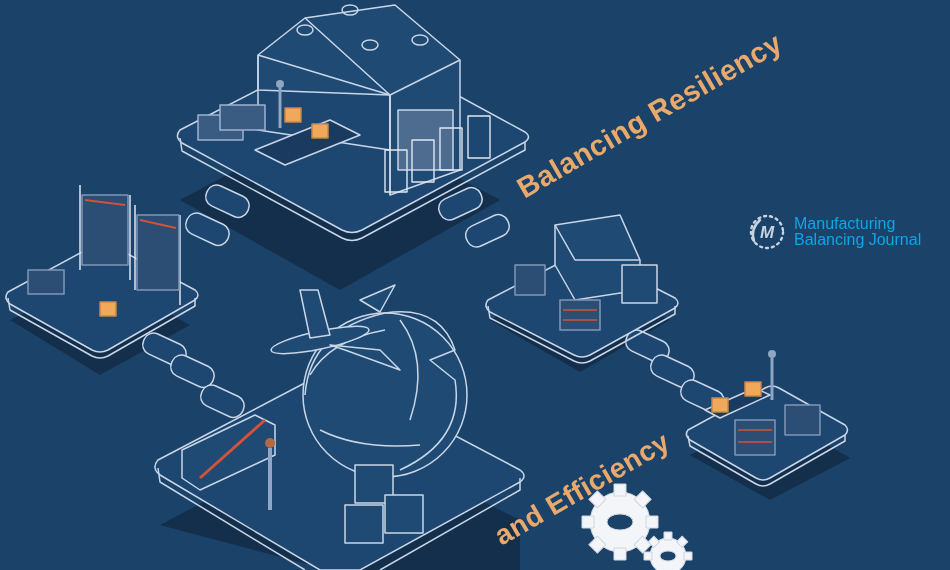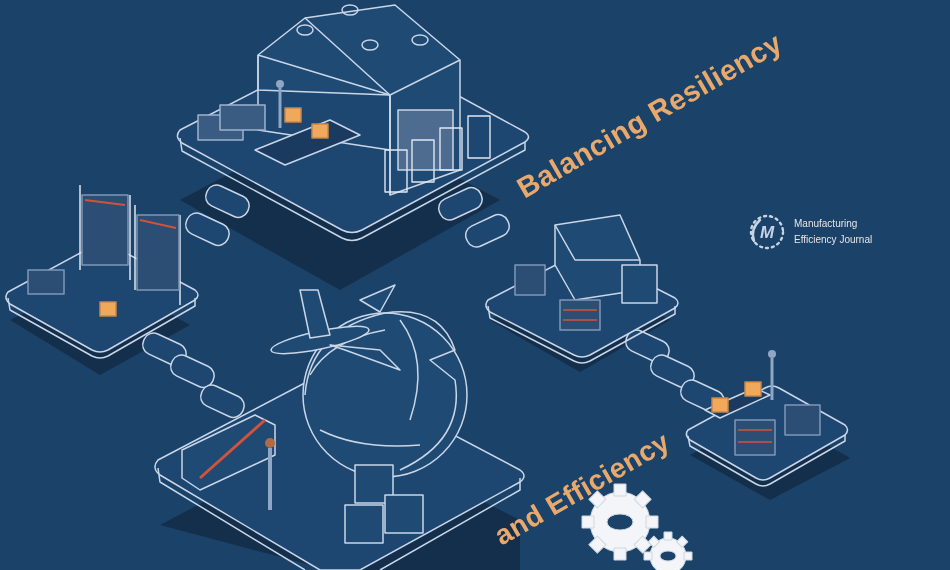--- a/index.html
+++ b/index.html
@@ -3,21 +3,21 @@
 <meta charset="utf-8">
 <style>
   html,body{margin:0;padding:0;}
   body{width:950px;height:570px;overflow:hidden;background:#1b4268;position:relative;font-family:"Liberation Sans",sans-serif;}
   .scene{position:absolute;left:0;top:0;width:950px;height:570px;}
   .headline{position:absolute;color:#e9a96c;font-weight:bold;font-family:"Liberation Sans",sans-serif;white-space:nowrap;transform-origin:left bottom;letter-spacing:0.5px;}
   .headline.top{left:528px;top:172px;font-size:29px;transform:rotate(-30deg);}
   .headline.bottom{left:505px;top:520px;font-size:28px;transform:rotate(-30deg);}
   .brand{position:absolute;left:746px;top:211px;display:flex;align-items:center;gap:6px;}
   .brand-logo{width:42px;height:42px;}
-  .brand-text{color:#e5e5e5;font-size:10px;line-height:16px;}
+  .brand-text{color:#0ea5e9;font-size:16px;line-height:16px;}
 </style>
 </head>
 <body>
 
 <div class="scene">
 <svg width="950" height="570" viewBox="0 0 950 570" xmlns="http://www.w3.org/2000/svg" fill="none" stroke="#c9d6e8" stroke-width="1.5" stroke-linejoin="round">
 
   <g fill="#142f4c" stroke="none">
     <polygon points="180,200 340,290 500,200 340,115"></polygon>
     <polygon points="10,320 100,375 190,325 100,275"></polygon>
@@ -169,15 +169,15 @@
 <div class="headline bottom">and Efficiency</div>
 
 <div class="brand">
   <svg class="brand-logo" viewBox="0 0 42 42">
     <circle cx="21" cy="21" r="16" fill="none" stroke="#c7d3e3" stroke-width="2.4" stroke-dasharray="2 4" stroke-linecap="round"></circle>
     <path d="M8,30 Q4,18 14,9" fill="none" stroke="#c7d3e3" stroke-width="2.4" stroke-linecap="round"></path>
     <text x="21" y="27" text-anchor="middle" font-family="Liberation Sans, sans-serif" font-weight="bold" font-style="italic" font-size="17" fill="#c7d3e3">M</text>
   </svg>
   <div class="brand-text">
     <div>Manufacturing</div>
-    <div>Efficiency Journal</div>
+    <div>Balancing Journal</div>
   </div>
 </div>
 
 </body></html>

